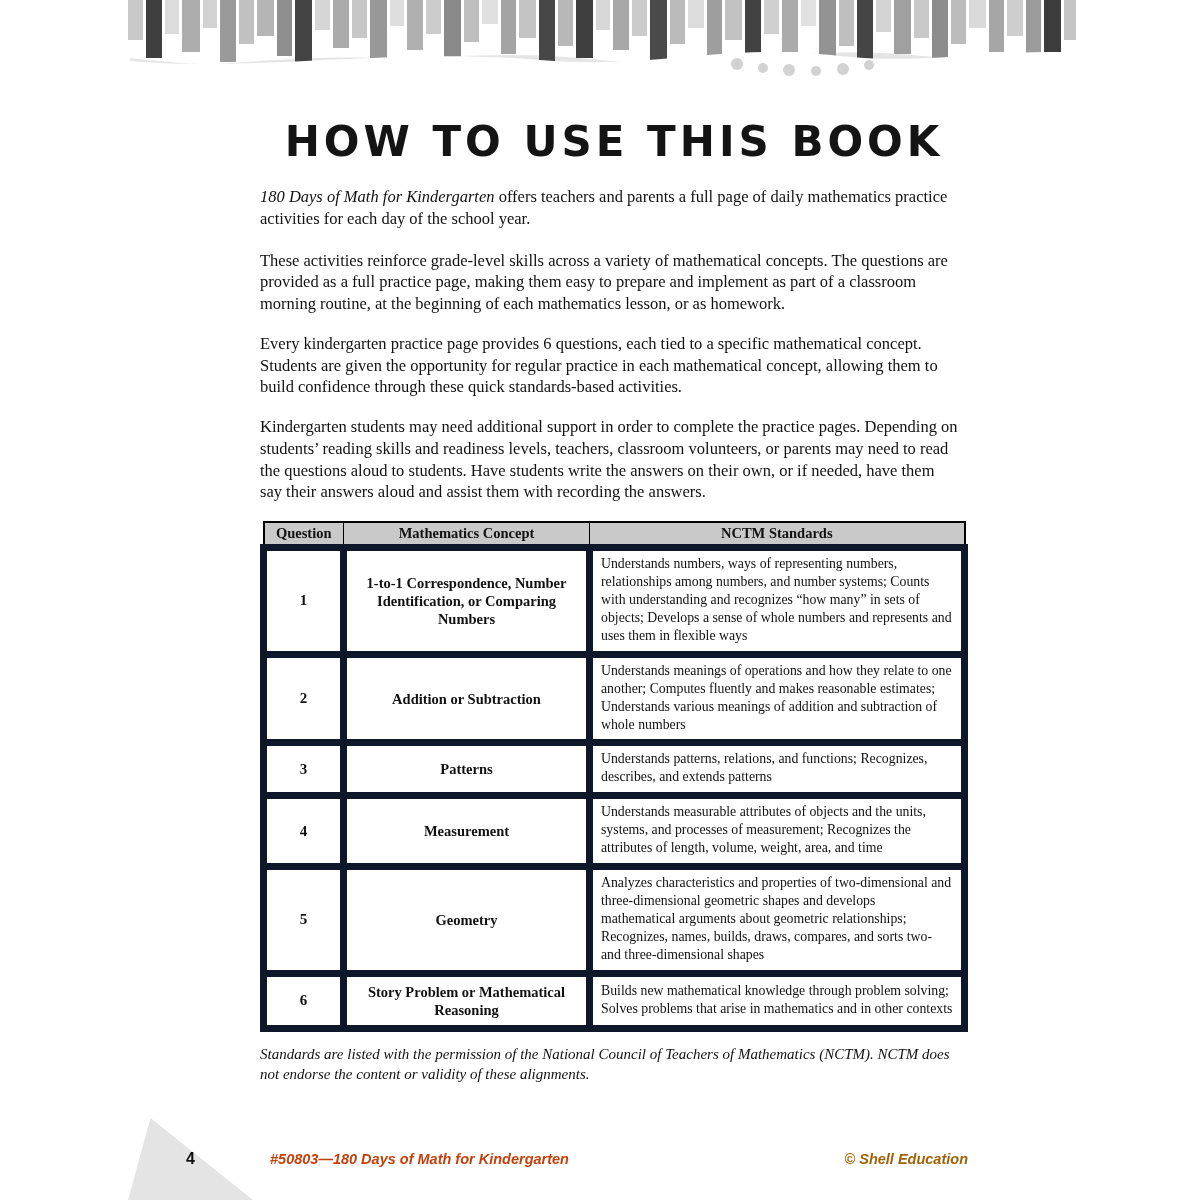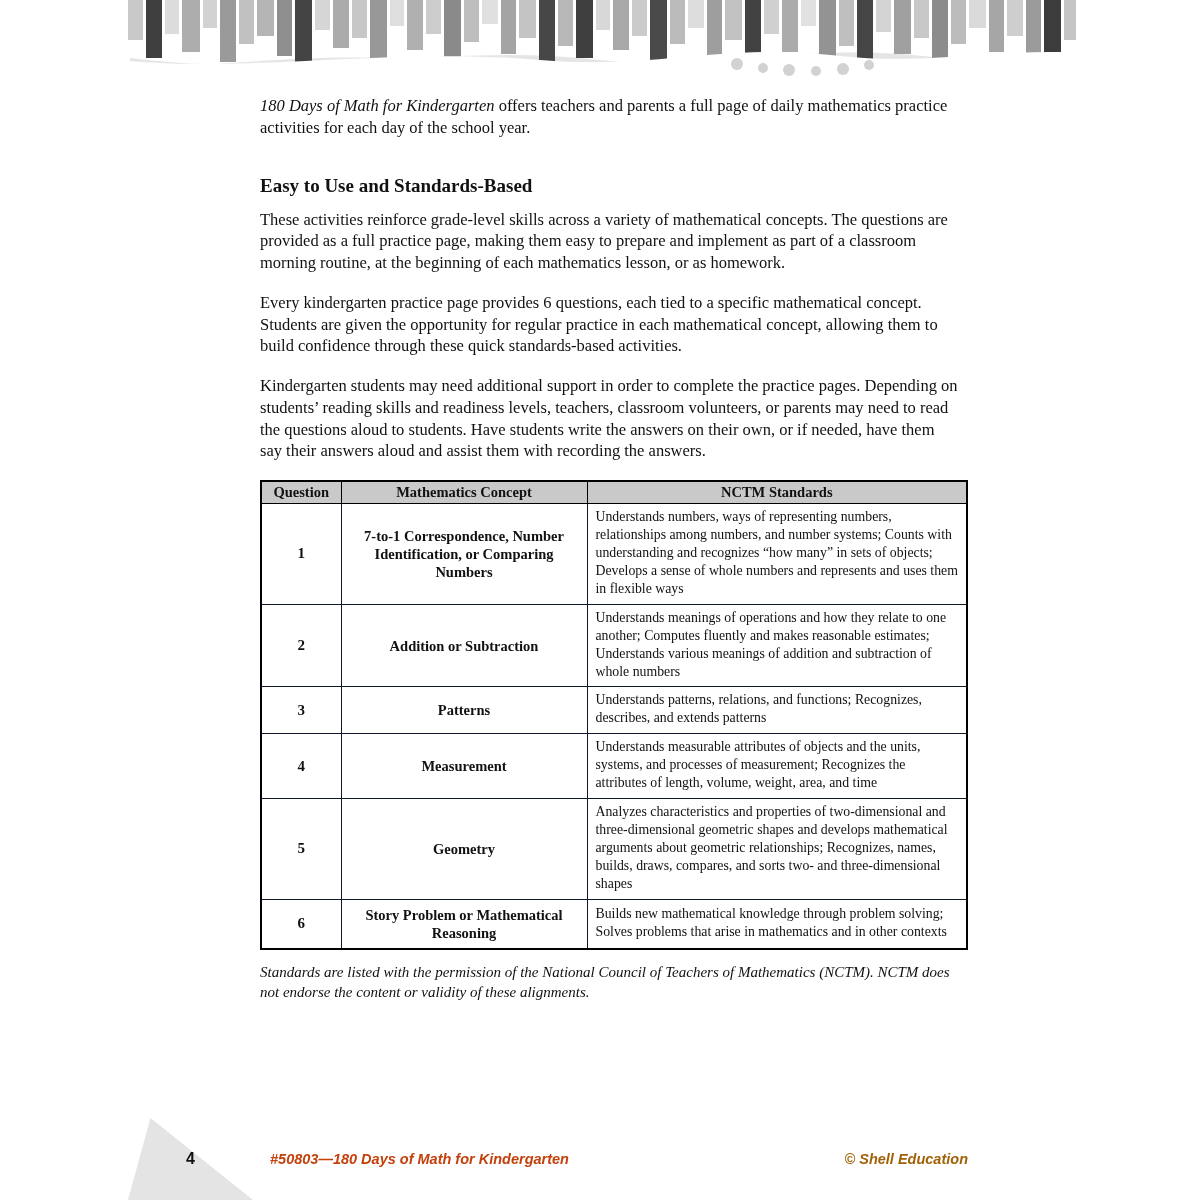--- a/index.html
+++ b/index.html
@@ -6,33 +6,33 @@
   body{
     width:1200px;height:1200px;background:#ffffff;overflow:hidden;position:relative;
     font-family:"Liberation Serif", serif;color:#111;
   }
   .banner{position:absolute;top:0;left:0;width:1200px;height:95px;}
   .content{position:absolute;top:95px;left:260px;width:708px;}
   .page-title{
     font-family:"DejaVu Sans", sans-serif;font-weight:bold;font-size:42px;letter-spacing:4px;
     text-align:center;margin:22px 0 20px 0;color:#141414;
   }
-  .intro{font-size:16.5px;line-height:1.32;margin:0 0 36px 0;}
+  .intro{font-size:16.5px;line-height:1.32;margin:0 0 20px 0;}
   .intro .book-title{font-style:italic;}
   .section-heading{font-size:19px;font-weight:bold;margin:0 0 12px 0;}
   .para{font-size:16.5px;line-height:1.32;margin:0 8px 18px 0;}
   table.concepts{
     border-collapse:collapse;width:708px;margin-top:2px;
     border:2px solid #000;table-layout:fixed;
   }
   table.concepts th{
     border:1px solid #000;background:#c9c9c9;font-size:14.5px;font-weight:bold;
     padding:2px 4px;text-align:center;
   }
-  table.concepts td{border:1px solid #0f172a;vertical-align:middle;}
+  table.concepts td{border:7px solid #0f172a;vertical-align:middle;}
   td.q-cell{text-align:center;font-size:15px;font-weight:bold;}
   td.concept-cell{text-align:center;font-size:14.5px;font-weight:bold;padding:6px 10px;line-height:1.25;}
   td.standards-cell{font-size:13.8px;line-height:1.3;padding:4px 8px 6px 8px;vertical-align:top;}
   .footnote{font-size:15px;font-style:italic;line-height:1.35;margin:12px 0 0 0;}
   .footer-wedge{
     position:absolute;left:128px;bottom:0;width:125px;height:82px;background:#e4e4e4;
     clip-path:polygon(18% 0,100% 100%,0 100%);
   }
   .footer-pagenum{
     position:absolute;left:186px;bottom:32px;font-family:"Liberation Sans", sans-serif;
@@ -112,24 +112,24 @@
       <circle cx="763" cy="68" r="5"></circle>
       <circle cx="789" cy="70" r="6"></circle>
       <circle cx="816" cy="71" r="5"></circle>
       <circle cx="843" cy="69" r="6"></circle>
       <circle cx="869" cy="65" r="5"></circle>
     </g>
   </svg>
 </div>
 
 <div class="content">
+  <h1 class="page-title">HOW TO USE THIS BOOK</h1>
 
   <p class="intro"><span class="book-title">180 Days of Math for Kindergarten</span><span> offers teachers and parents a full page of daily mathematics practice activities for each day of the school year.</span></p>
 
-  <h2 class="section-heading">Easy to Use and Standards-Based</h2>
 
   <p class="para">These activities reinforce grade-level skills across a variety of mathematical concepts.  The questions are provided as a full practice page, making them easy to prepare and implement as part of a classroom morning routine, at the beginning of each mathematics lesson, or as homework.</p>
   <p class="para">Every kindergarten practice page provides 6 questions, each tied to a specific mathematical concept.  Students are given the opportunity for regular practice in each mathematical concept, allowing them to build confidence through these quick standards-based activities.</p>
   <p class="para">Kindergarten students may need additional support in order to complete the practice pages. Depending on students’ reading skills and readiness levels, teachers, classroom volunteers, or parents may need to read the questions aloud to students.  Have students write the answers on their own, or if needed, have them say their answers aloud and assist them with recording the answers.</p>
 
   <table class="concepts">
     <colgroup>
         <col style="width:80px">
         <col style="width:246px">
         <col>
@@ -137,21 +137,21 @@
     <thead>
       <tr>
         <th>Question</th>
         <th>Mathematics Concept</th>
         <th>NCTM Standards</th>
       </tr>
     </thead>
     <tbody>
       <tr>
         <td class="q-cell">1</td>
-        <td class="concept-cell">7-to-1 Correspondence, Number Identification, or Comparing Numbers</td>
+        <td class="concept-cell">1-to-1 Correspondence, Number Identification, or Comparing Numbers</td>
         <td class="standards-cell">Understands numbers, ways of representing numbers, relationships among numbers, and number systems; Counts with understanding and recognizes “how many” in sets of objects; Develops a sense of whole numbers and represents and uses them in flexible ways</td>
       </tr>
       <tr>
         <td class="q-cell">2</td>
         <td class="concept-cell">Addition or Subtraction</td>
         <td class="standards-cell">Understands meanings of operations and how they relate to one another; Computes fluently and makes reasonable estimates; Understands various meanings of addition and subtraction of whole numbers</td>
       </tr>
       <tr>
         <td class="q-cell">3</td>
         <td class="concept-cell">Patterns</td>

